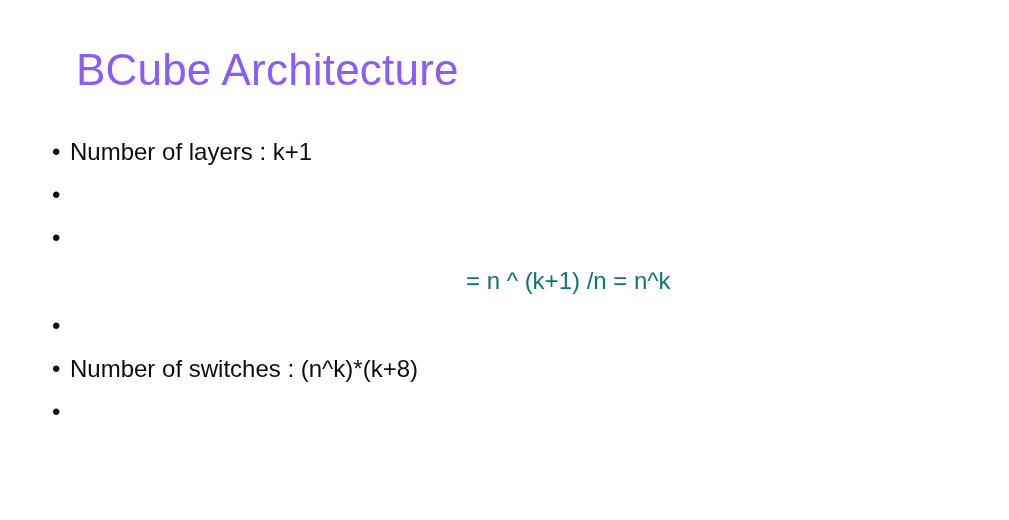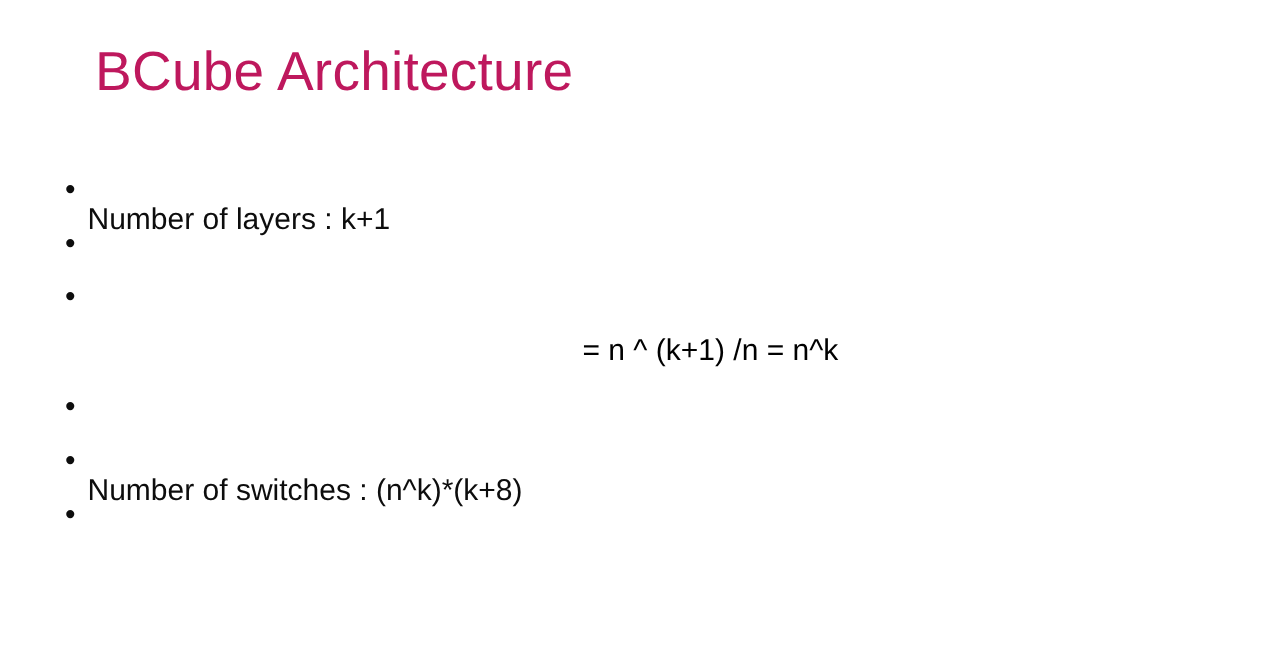--- a/index.html
+++ b/index.html
@@ -16,25 +16,25 @@
   .slide {
     position: relative;
     width: 1009px;
     height: 520px;
     background: #ffffff;
     box-sizing: border-box;
   }
   .slide-title {
     position: absolute;
     left: 76px;
-    top: 32px;
+    top: 44px;
     font-size: 44px;
     line-height: 52px;
     font-weight: 400;
-    color: #be185d;
+    color: #8b5cf6;
     letter-spacing: 0.2px;
     white-space: nowrap;
   }
   .body-block {
     position: absolute;
     left: 44px;
     top: 136px;
     width: 940px;
   }
   .bullet-row {
@@ -50,32 +50,31 @@
     color: #0d0d0d;
     text-align: left;
     padding-left: 8px;
     box-sizing: border-box;
   }
   .bullet-text {
     font-size: 24px;
     line-height: 32px;
     color: #0d0d0d;
     white-space: nowrap;
-    margin-top: 24px;
   }
   .formula-row {
     height: 45px;
     display: flex;
     align-items: flex-start;
   }
   .formula-text {
     margin-left: 422px;
     font-size: 24px;
     line-height: 32px;
-    color: #000000;
+    color: #0f766e;
     white-space: nowrap;
   }
 </style>
 </head>
 <body>
 
 <div class="slide">
 
   <div class="slide-title">BCube Architecture</div>
 

